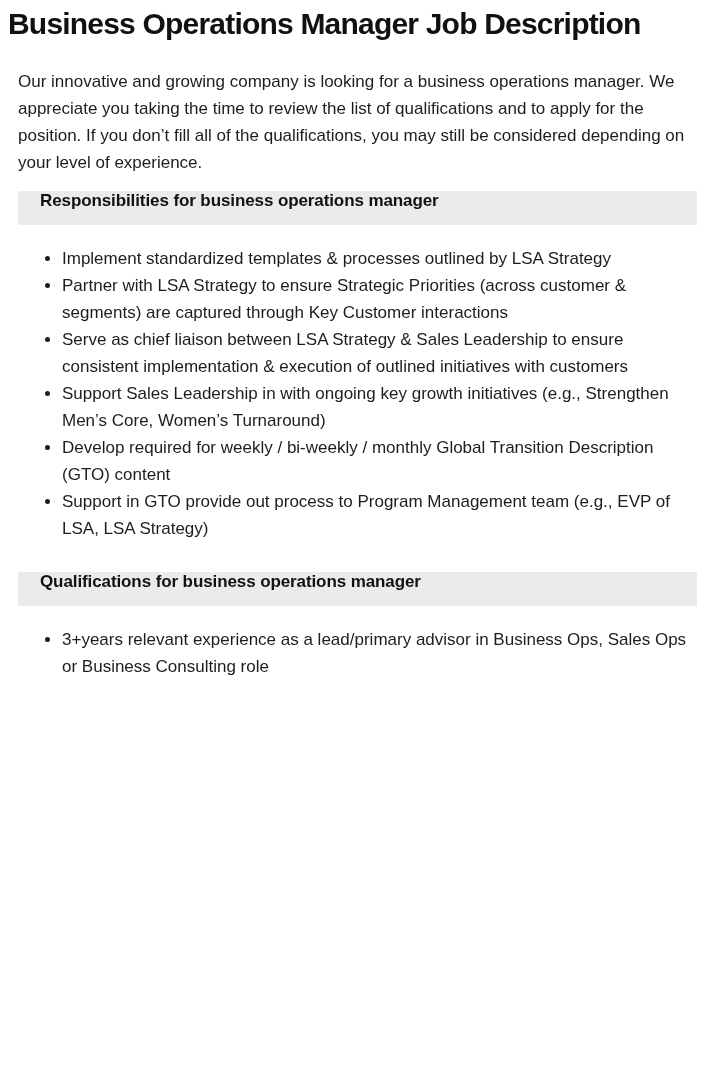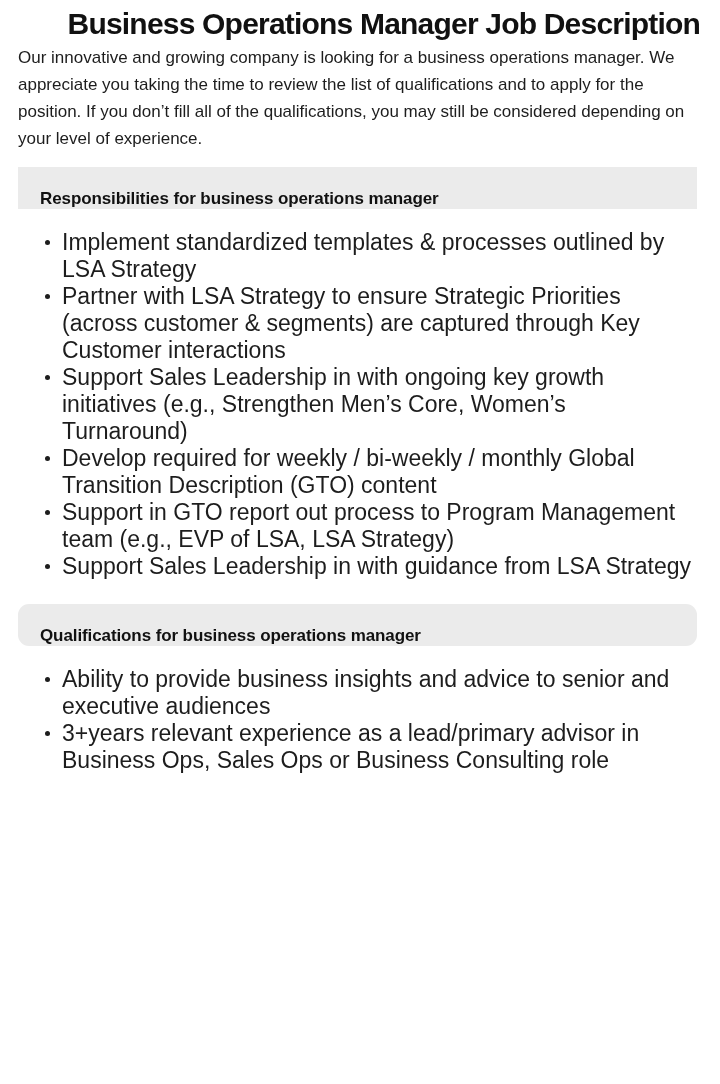--- a/index.html
+++ b/index.html
@@ -27,94 +27,92 @@
     padding: 4px 20px 0 18px;
   }
   .title {
     margin: 0 0 0 -10px;
     font-size: 30px;
     line-height: 40px;
     font-weight: 700;
     letter-spacing: -0.8px;
     color: var(--title);
     white-space: nowrap;
-    text-align: right;
   }
   .intro {
-    margin: 0 0 0 0;
+    margin: 24px 0 0 0;
     max-width: 676px;
     font-size: 17px;
     line-height: 27px;
   }
   .section-bar {
     margin-top: 15px;
     width: 679px;
-    height: 42px;
+    height: 34px;
     background: var(--section-header-bg);
     display: flex;
-    align-items: flex-end;
+    align-items: flex-start;
     padding-left: 22px;
   }
   .section-heading {
     margin: 0;
     font-size: 17px;
     font-weight: 700;
     letter-spacing: -0.1px;
     color: var(--title);
   }
   .bullet-list {
     list-style: none;
     margin: 20px 0 0 0;
     padding: 0 0 0 44px;
     max-width: 682px;
-    font-size: 23px;
+    font-size: 17px;
     line-height: 27px;
   }
   .bullet-list li {
     position: relative;
     max-width: 630px;
   }
   .bullet-list li::before {
     content: "";
     position: absolute;
     left: -17px;
     top: 11px;
     width: 5px;
     height: 5px;
     border-radius: 50%;
     background: var(--text);
   }
-  .jd-section.second .section-bar { margin-top: 24px; border-radius: 11px; }
+  .jd-section.second .section-bar { margin-top: 30px; }
 </style>
 </head>
 <body>
 
 <div class="page">
 
   <h1 class="title">Business Operations Manager Job Description</h1>
 
   <p class="intro">Our innovative and growing company is looking for a business operations manager. We appreciate you taking the time to review the list of qualifications and to apply for the position. If you don’t fill all of the qualifications, you may still be considered depending on your level of experience.</p>
 
   <section class="jd-section first">
     <div class="section-bar">
       <h2 class="section-heading">Responsibilities for business operations manager</h2>
     </div>
     <ul class="bullet-list">
         <li>Implement standardized templates &amp; processes outlined by LSA Strategy</li>
         <li>Partner with LSA Strategy to ensure Strategic Priorities (across customer &amp; segments) are captured through Key Customer interactions</li>
+        <li>Serve as chief liaison between LSA Strategy &amp; Sales Leadership to ensure consistent implementation &amp; execution of outlined initiatives with customers</li>
         <li>Support Sales Leadership in with ongoing key growth initiatives (e.g., Strengthen Men’s Core, Women’s Turnaround)</li>
         <li>Develop required for weekly / bi-weekly / monthly Global Transition Description (GTO) content</li>
-        <li>Support in GTO report out process to Program Management team (e.g., EVP of LSA, LSA Strategy)</li>
-        <li>Support Sales Leadership in with guidance from LSA Strategy</li>
+        <li>Support in GTO provide out process to Program Management team (e.g., EVP of LSA, LSA Strategy)</li>
       </ul>
   </section>
 
   <section class="jd-section second">
     <div class="section-bar">
       <h2 class="section-heading">Qualifications for business operations manager</h2>
     </div>
     <ul class="bullet-list">
-        <li>Ability to provide business insights and advice to senior and executive audiences</li>
         <li>3+years relevant experience as a lead/primary advisor in Business Ops, Sales Ops or Business Consulting role</li>
       </ul>
   </section>
 
 </div>
 
 </body></html>

